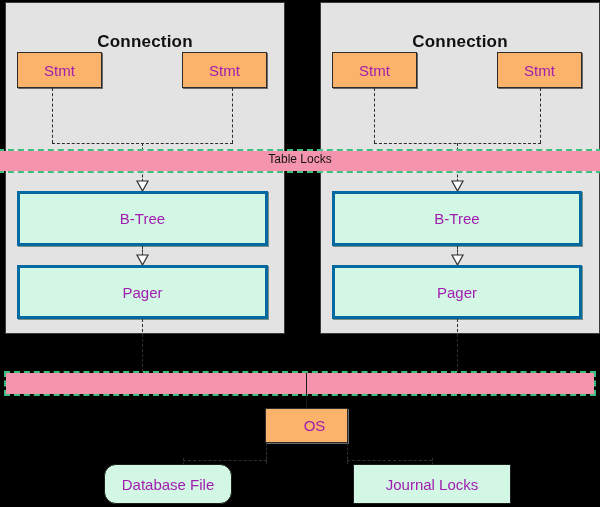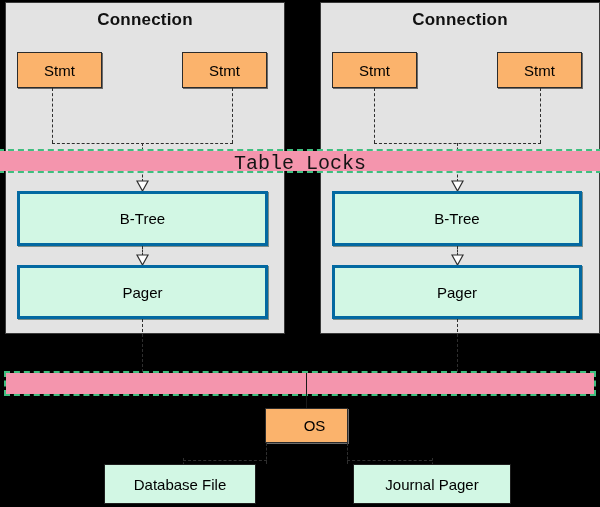--- a/index.html
+++ b/index.html
@@ -24,29 +24,30 @@
     box-sizing: border-box;
   }
   .panel-title {
     position: absolute;
     width: 100%;
     text-align: center;
     font-weight: bold;
     font-size: 17px;
     color: #111111;
     letter-spacing: 0.2px;
+    margin-top: 22px;
   }
   .node {
     position: absolute;
     box-sizing: border-box;
     display: flex;
     align-items: center;
     justify-content: center;
     font-size: 15px;
-    color: #000000;
+    color: #a21caf;
   }
   .node-stmt {
     background: #fbb36c;
     border: 1px solid #2b2b2b;
     box-shadow: 1px 1px 0 #6b6b6b;
   }
   .node-green {
     background: #d2f7e4;
     border: 3px solid #0369a1;
     box-shadow: 1px 1px 0 #7d8d88;
@@ -88,24 +89,23 @@
   }
   .arrow-head {
     position: absolute;
     width: 0;
     height: 0;
   }
   .arrow-head svg { display: block; }
   .lock-text {
     position: absolute;
     text-align: center;
-    font-size: 20px;
+    font-size: 12px;
     color: #141414;
     white-space: nowrap;
-    font-family: Liberation Mono, monospace;
   }
 </style>
 </head>
 <body>
 
 <div id="canvas">
 
   <div class="panel" style="left:5px; top:2px; width:280px; height:332px;">
     <div class="panel-title" style="top:7px;">Connection</div>
   </div>
@@ -180,16 +180,16 @@
   <div class="vline-solid" style="left:306px; top:373px; height:35px;"></div>
   <div class="node node-stmt" style="left:265px; top:408px; width:83px; height:35px;padding-left:16px;">OS</div>
 
   <div class="vline" style="left:266px; top:443px; height:21px;"></div>
   <div class="vline" style="left:347px; top:443px; height:21px;"></div>
   <div class="hline" style="left:183px; top:460px; width:84px;"></div>
   <div class="hline" style="left:347px; top:460px; width:85px;"></div>
   <div class="vline" style="left:183px; top:458px; height:7px;"></div>
   <div class="vline" style="left:432px; top:458px; height:7px;"></div>
 
-  <div class="node node-plain-green" style="left:104px; top:464px; width:152px; height:40px;">Database File</div>
-  <div class="node node-plain-green" style="left:353px; top:464px; width:158px; height:40px;">Journal Pager</div>
+  <div class="node node-plain-green" style="left:104px; top:464px; width:128px; height:40px;border-radius:12px;">Database File</div>
+  <div class="node node-plain-green" style="left:353px; top:464px; width:158px; height:40px;">Journal Locks</div>
 
 </div>
 
 </body></html>

